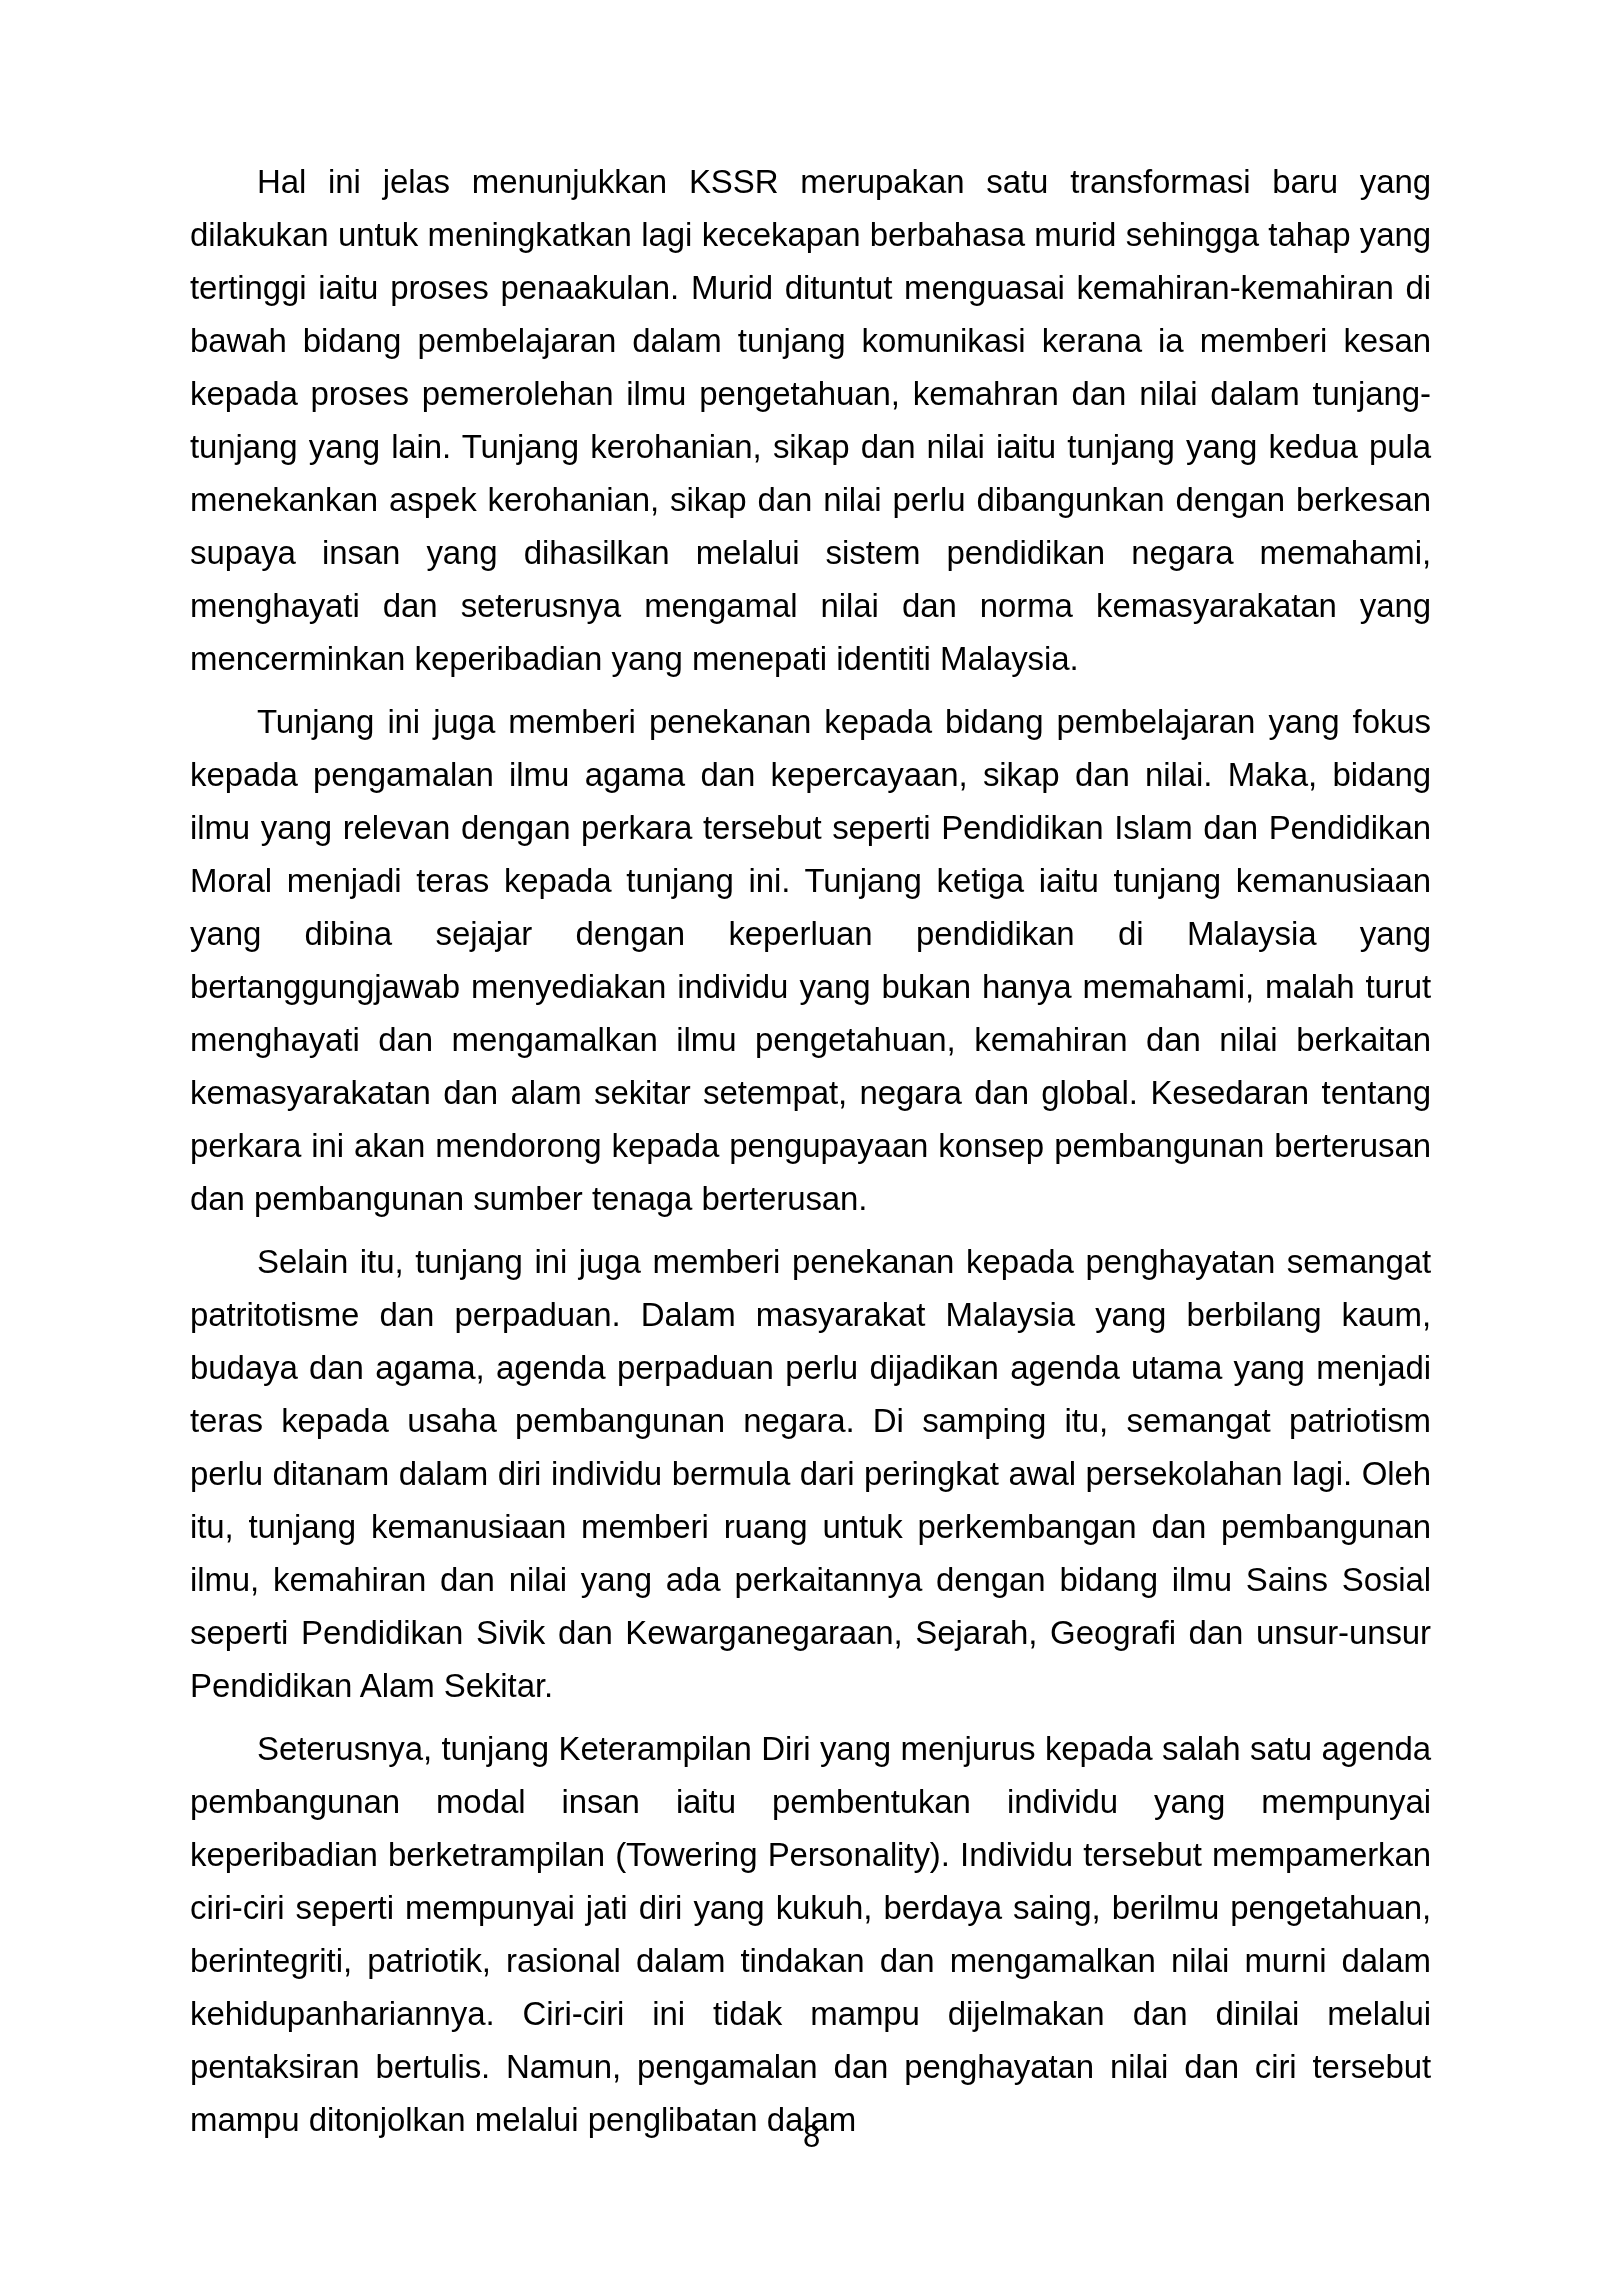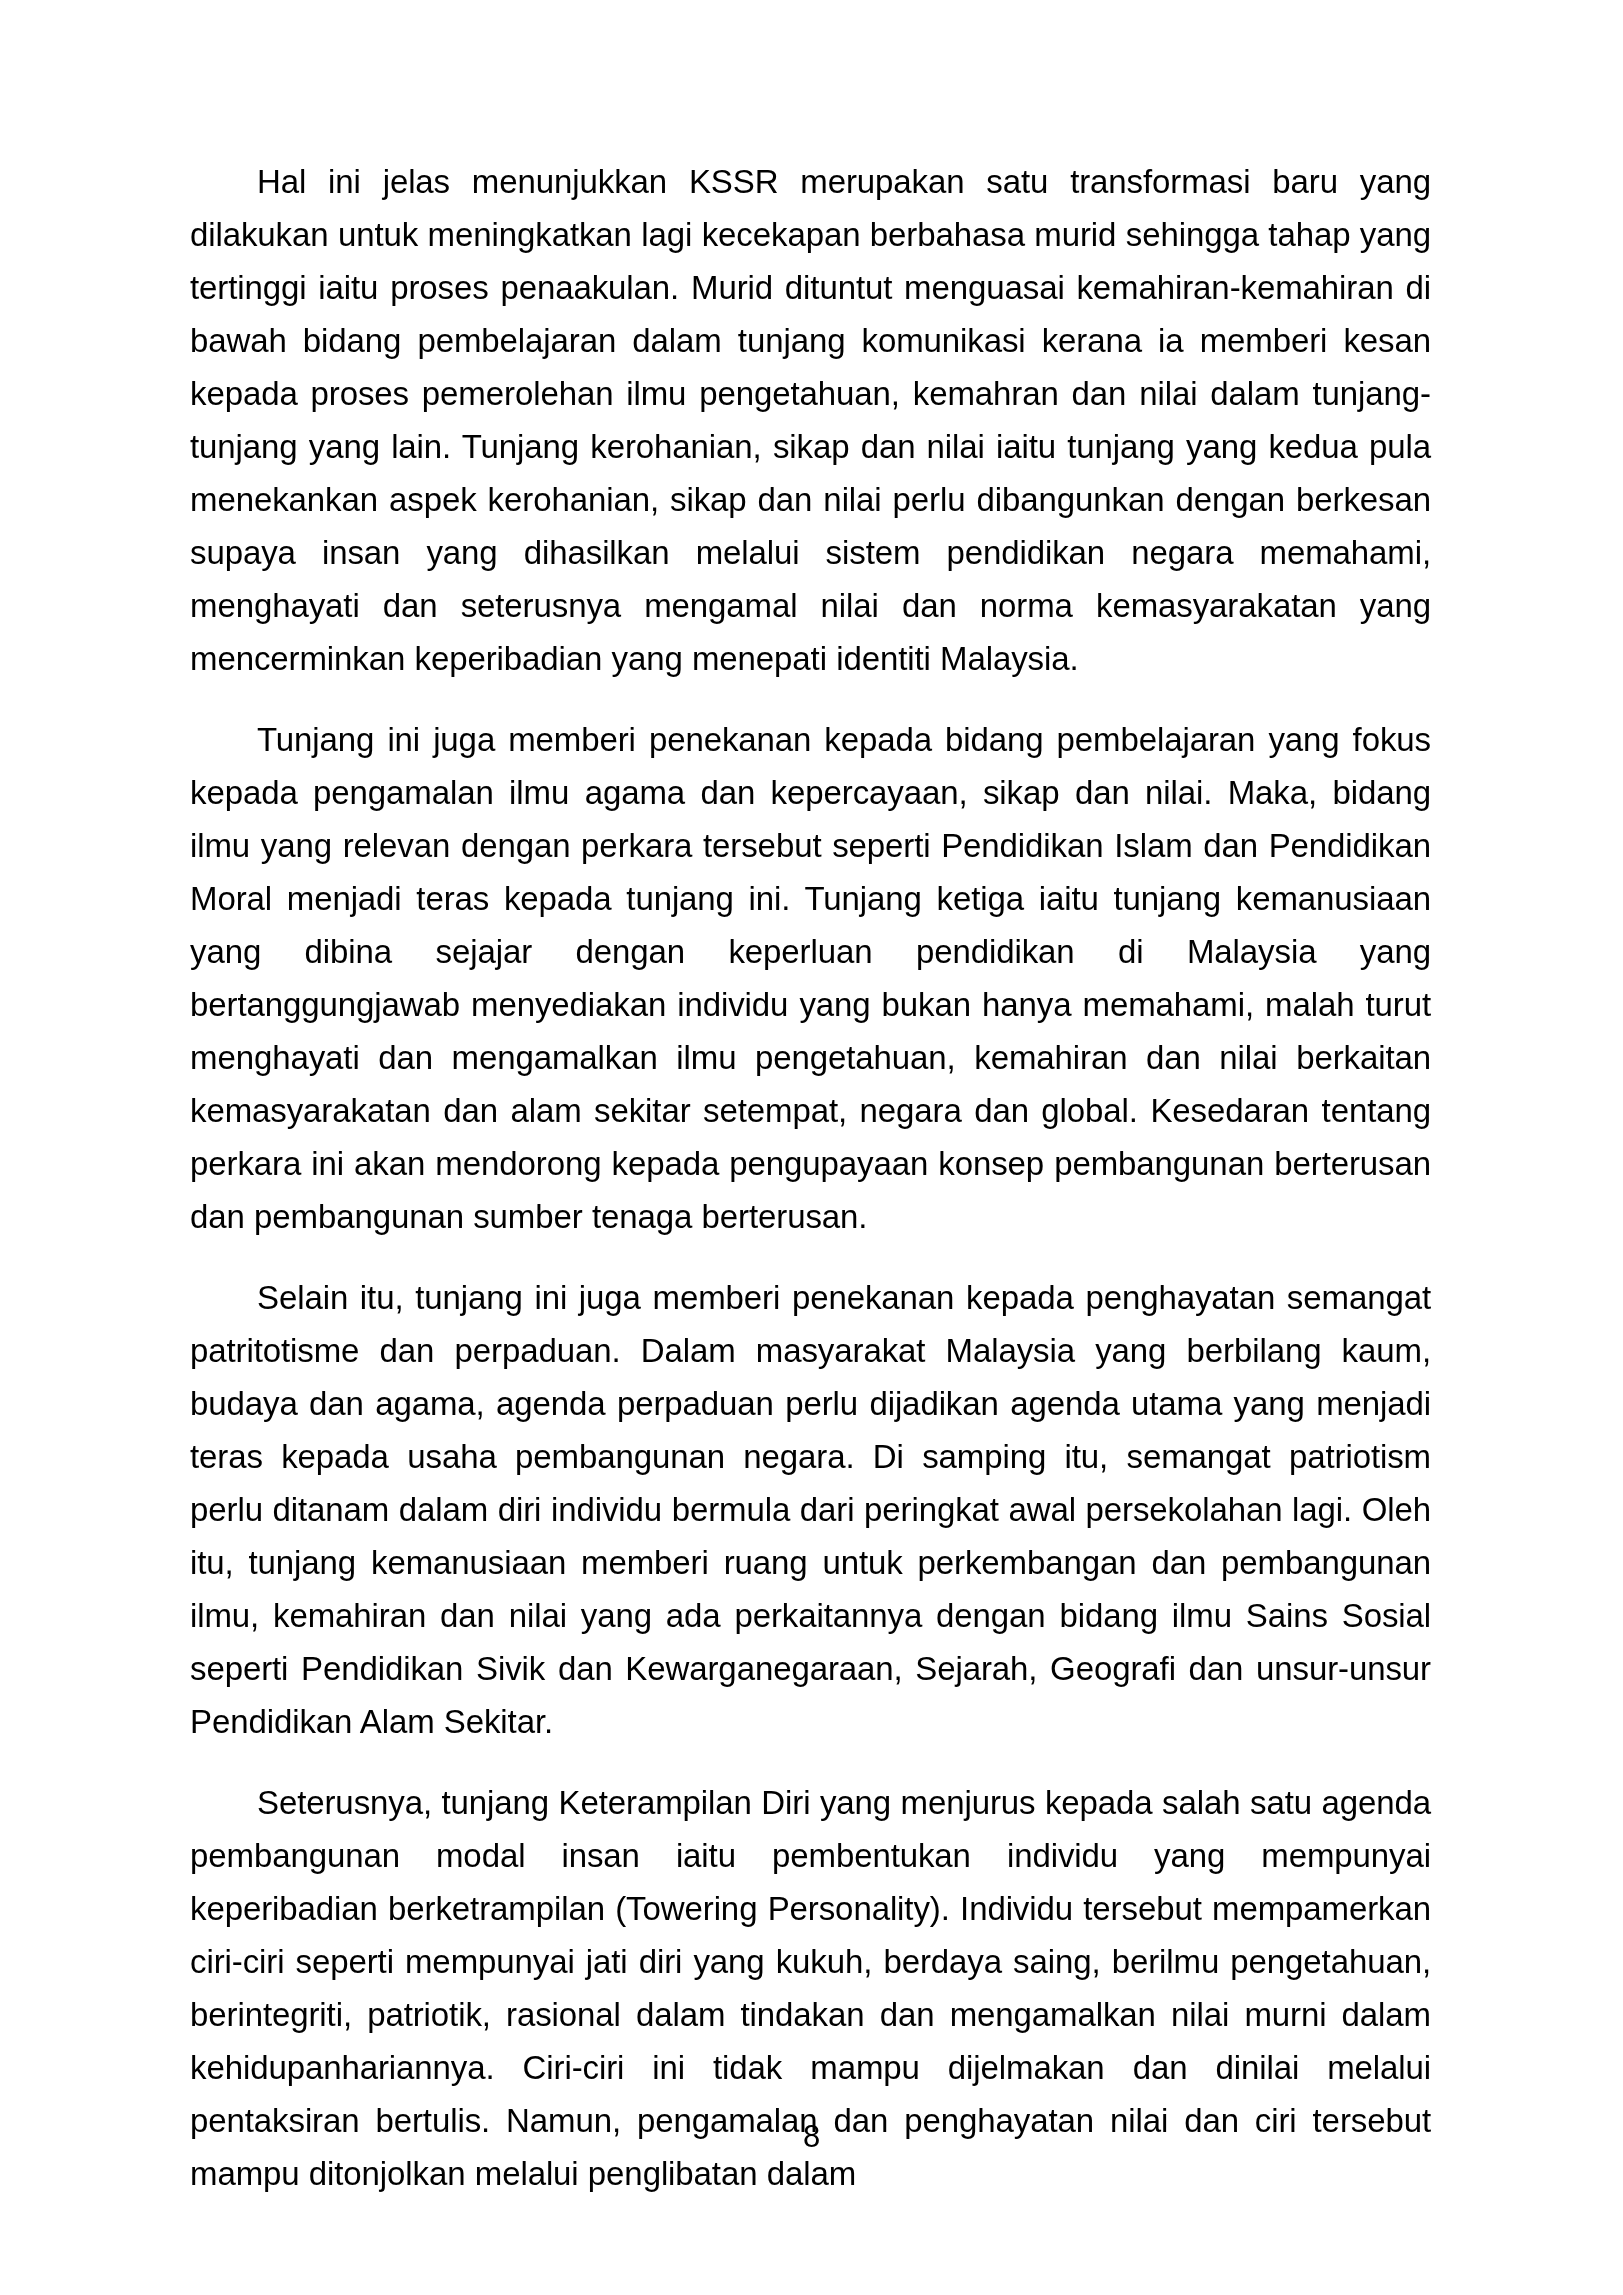--- a/index.html
+++ b/index.html
@@ -30,21 +30,21 @@
     text-align: justify;
     text-justify: inter-word;
     font-size: 33px;
     line-height: 53px;
     color: #000000;
     text-indent: 67px;
     letter-spacing: -0.1px;
     word-spacing: 0.2px;
   }
   .para + .para {
-    margin-top: 28px;
+    margin-top: 10px;
   }
   .page-number {
     position: absolute;
     left: 0;
     top: 2118px;
     width: 1623px;
     text-align: center;
     font-size: 31px;
     line-height: 38px;
     color: #000000;

